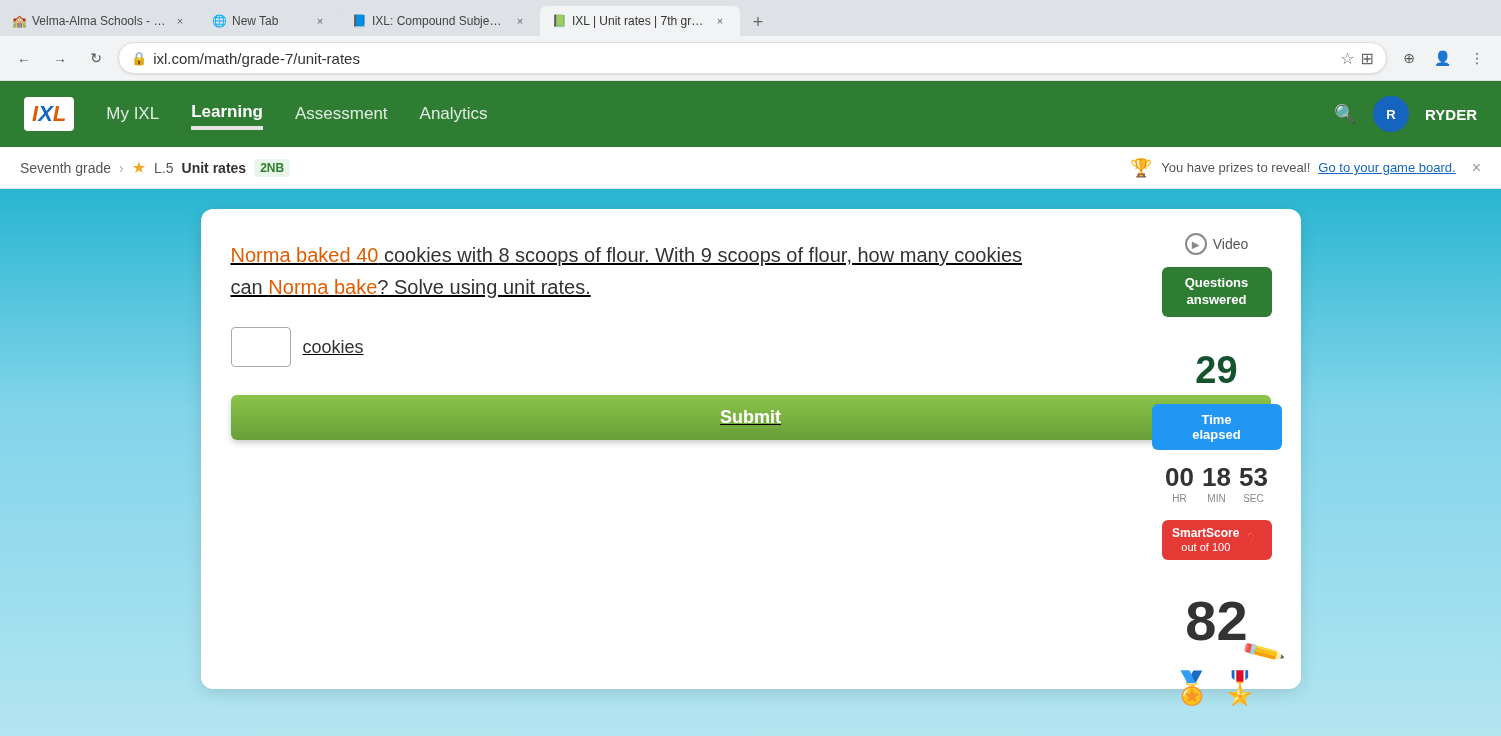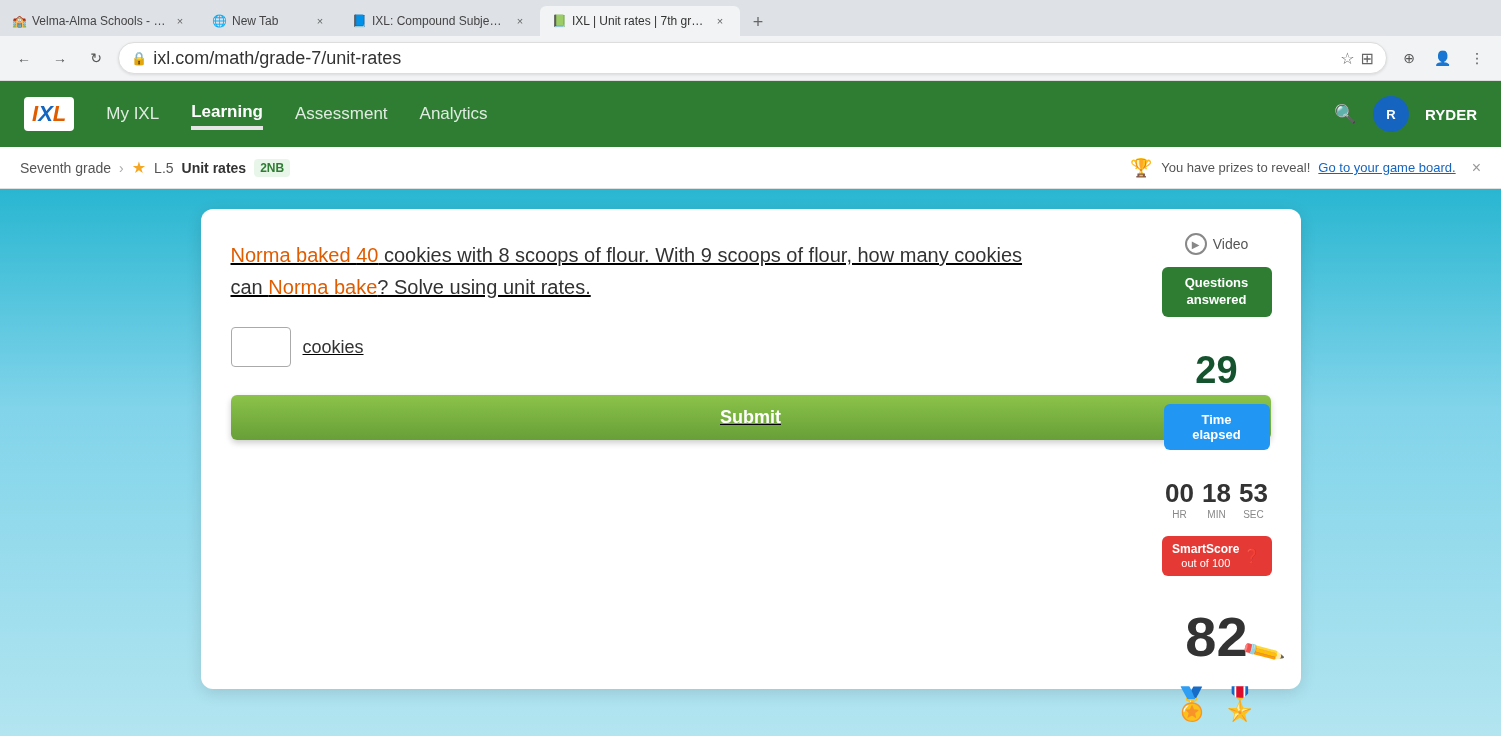--- a/index.html
+++ b/index.html
@@ -10,21 +10,21 @@
     .tab-bar { display: flex; align-items: flex-end; height: 36px; background: #dee1e6; padding-top: 6px; }
     .tab { display: flex; align-items: center; height: 30px; padding: 0 12px; font-size: 12px; color: #444; background: #dee1e6; border-radius: 6px 6px 0 0; gap: 6px; min-width: 140px; max-width: 200px; }
     .tab.active { background: #f1f3f4; color: #333; }
     .tab-title { flex: 1; overflow: hidden; text-overflow: ellipsis; white-space: nowrap; font-size: 12px; }
     .tab-close { width: 16px; height: 16px; border-radius: 50%; display: flex; align-items: center; justify-content: center; font-size: 11px; color: #666; cursor: pointer; flex-shrink: 0; }
     .tab-favicon { width: 14px; height: 14px; flex-shrink: 0; }
     .new-tab-btn { width: 28px; height: 28px; display: flex; align-items: center; justify-content: center; font-size: 18px; color: #666; cursor: pointer; margin-left: 4px; }
     .address-bar-row { display: flex; align-items: center; height: 44px; padding: 0 10px; gap: 8px; background: #f1f3f4; }
     .nav-btn { width: 28px; height: 28px; border-radius: 50%; display: flex; align-items: center; justify-content: center; font-size: 14px; color: #555; cursor: pointer; }
     .address-bar { flex: 1; height: 32px; border-radius: 16px; background: #fff; border: 1px solid #ddd; display: flex; align-items: center; padding: 0 12px; font-size: 13px; color: #333; gap: 6px; box-shadow: 0 1px 3px rgba(0,0,0,0.1); }
-    .address-text { flex: 1; font-size: 18px; }
+    .address-text { flex: 1; font-size: 15px; }
     .star-btn, .ext-btn { color: #666; font-size: 16px; cursor: pointer; }
     .browser-actions { display: flex; gap: 6px; align-items: center; }
     .browser-action-btn { width: 28px; height: 28px; border-radius: 50%; display: flex; align-items: center; justify-content: center; font-size: 14px; color: #555; cursor: pointer; }
 
     
     .ixl-app { width: 100%; height: calc(736px - 80px); display: flex; flex-direction: column; }
 
     
     .ixl-header { background: #2e7d32; height: 66px; display: flex; align-items: center; padding: 0 24px; gap: 0; }
     .ixl-logo { background: #fff; border-radius: 4px; padding: 4px 8px; margin-right: 32px; display: flex; align-items: center; }
@@ -56,22 +56,22 @@
 
     
     .problem-card { background: #fff; border-radius: 12px; width: 1100px; min-height: 480px; padding: 30px; display: flex; flex-direction: column; box-shadow: 0 4px 16px rgba(0,0,0,0.12); position: relative; text-decoration: underline; }
 
     
     .card-sidebar { position: absolute; right: 24px; top: 24px; display: flex; flex-direction: column; align-items: center; gap: 12px; width: 120px; }
     .video-btn { display: flex; align-items: center; gap: 6px; color: #555; font-size: 14px; cursor: pointer; }
     .video-circle { width: 22px; height: 22px; border-radius: 50%; border: 2px solid #888; display: flex; align-items: center; justify-content: center; font-size: 10px; color: #888; }
     .questions-answered-btn { background: #2e7d32; color: #fff; border-radius: 6px; padding: 8px 14px; text-align: center; font-size: 13px; font-weight: bold; cursor: pointer; width: 110px; line-height: 1.3; }
     .questions-count { font-size: 38px; font-weight: bold; color: #14532d; margin-top: 20px; }
-    .time-elapsed-btn { background: #2196f3; color: #fff; border-radius: 6px; padding: 8px 14px; text-align: center; font-size: 13px; font-weight: bold; cursor: pointer; width: 106px; }
-    .time-display { display: flex; gap: 8px; align-items: flex-end; margin-top: 16px; }
+    .time-elapsed-btn { background: #2196f3; color: #fff; border-radius: 6px; padding: 8px 14px; text-align: center; font-size: 13px; font-weight: bold; cursor: pointer; width: 130px; }
+    .time-display { display: flex; gap: 8px; align-items: flex-end; margin-top: 0; }
     .time-num { font-size: 26px; font-weight: bold; color: #333; }
     .time-label { font-size: 10px; color: #888; text-transform: uppercase; margin-bottom: 4px; }
     .smart-score-btn { background: #e53935; color: #fff; border-radius: 6px; padding: 6px 10px; text-align: center; font-size: 12px; font-weight: bold; cursor: pointer; width: 110px; display: flex; align-items: center; justify-content: center; gap: 4px; }
     .smart-score-question { color: #fff; font-size: 14px; }
     .smart-score-value { font-size: 56px; font-weight: bold; color: #333; margin-top: 16px; }
     .badges { display: flex; gap: 8px; margin-top: 4px; }
     .badge-gold { color: #c0392b; font-size: 32px; }
     .badge-blue { color: #1565c0; font-size: 32px; }
 
     

